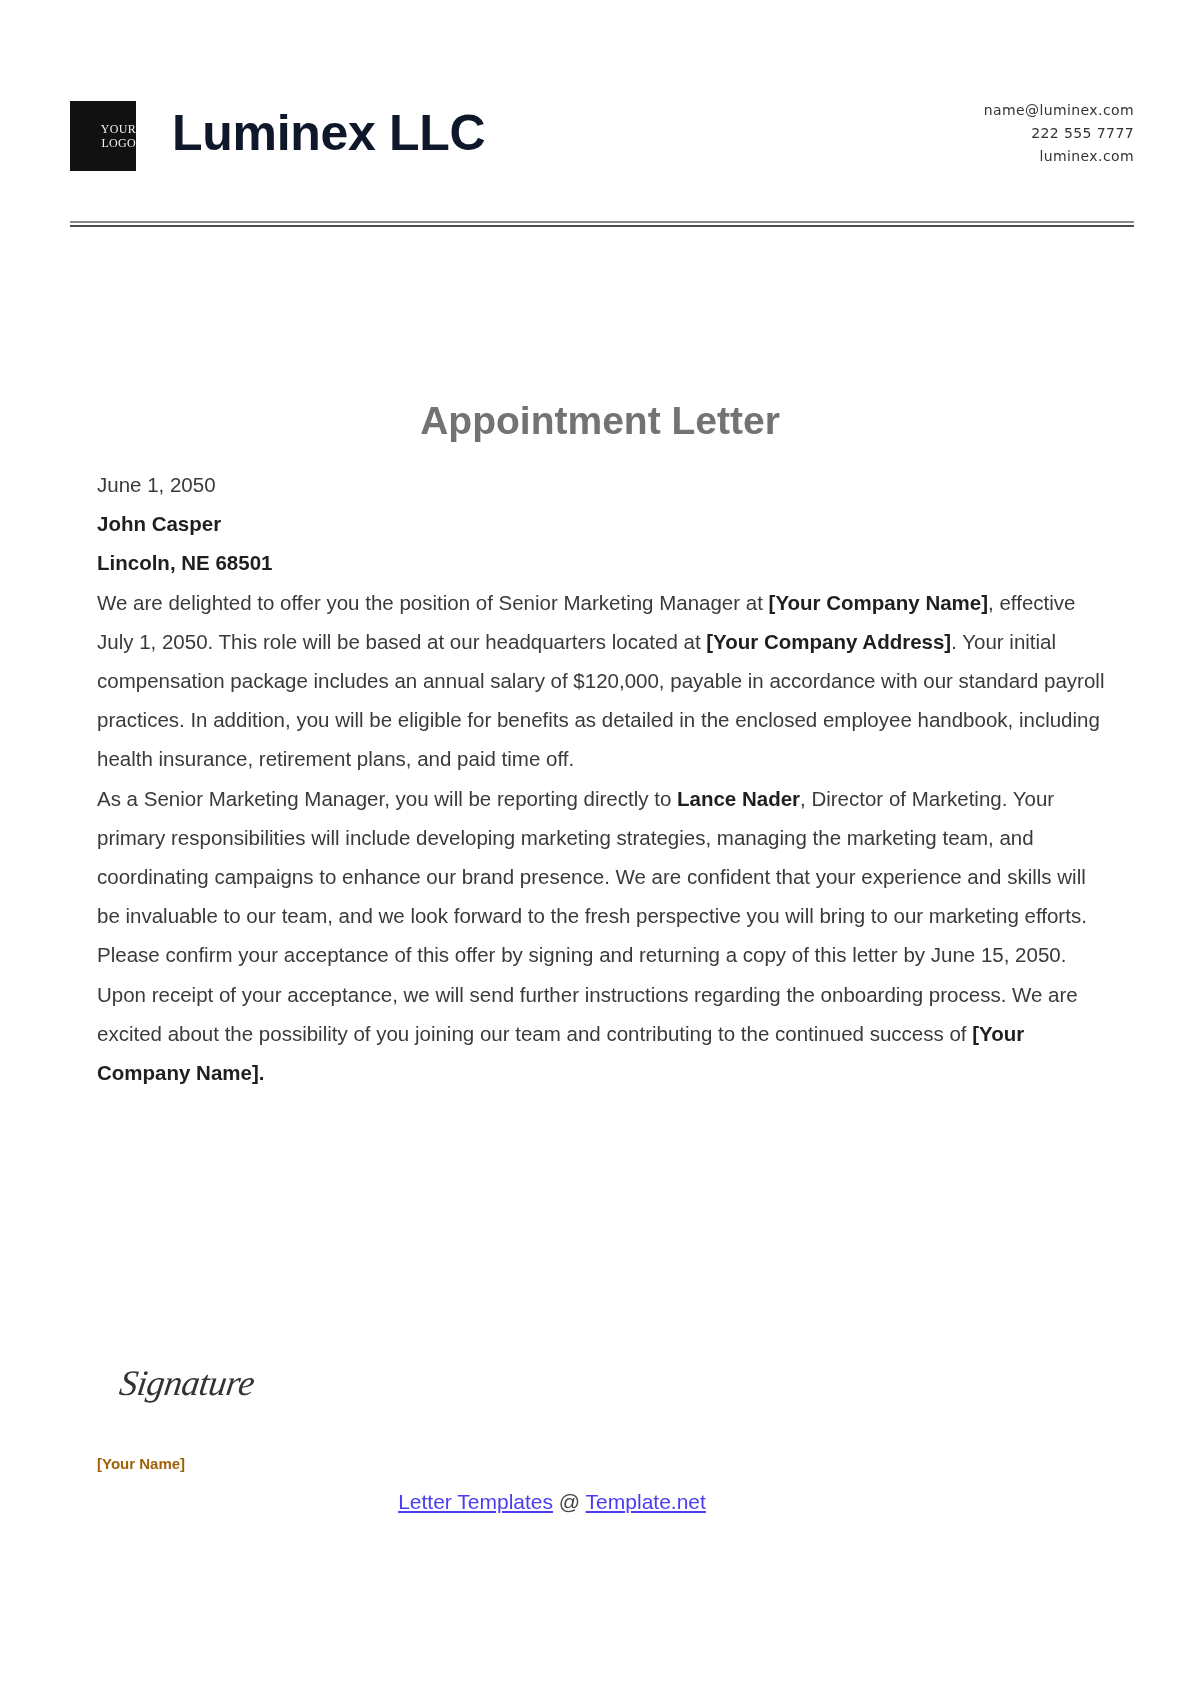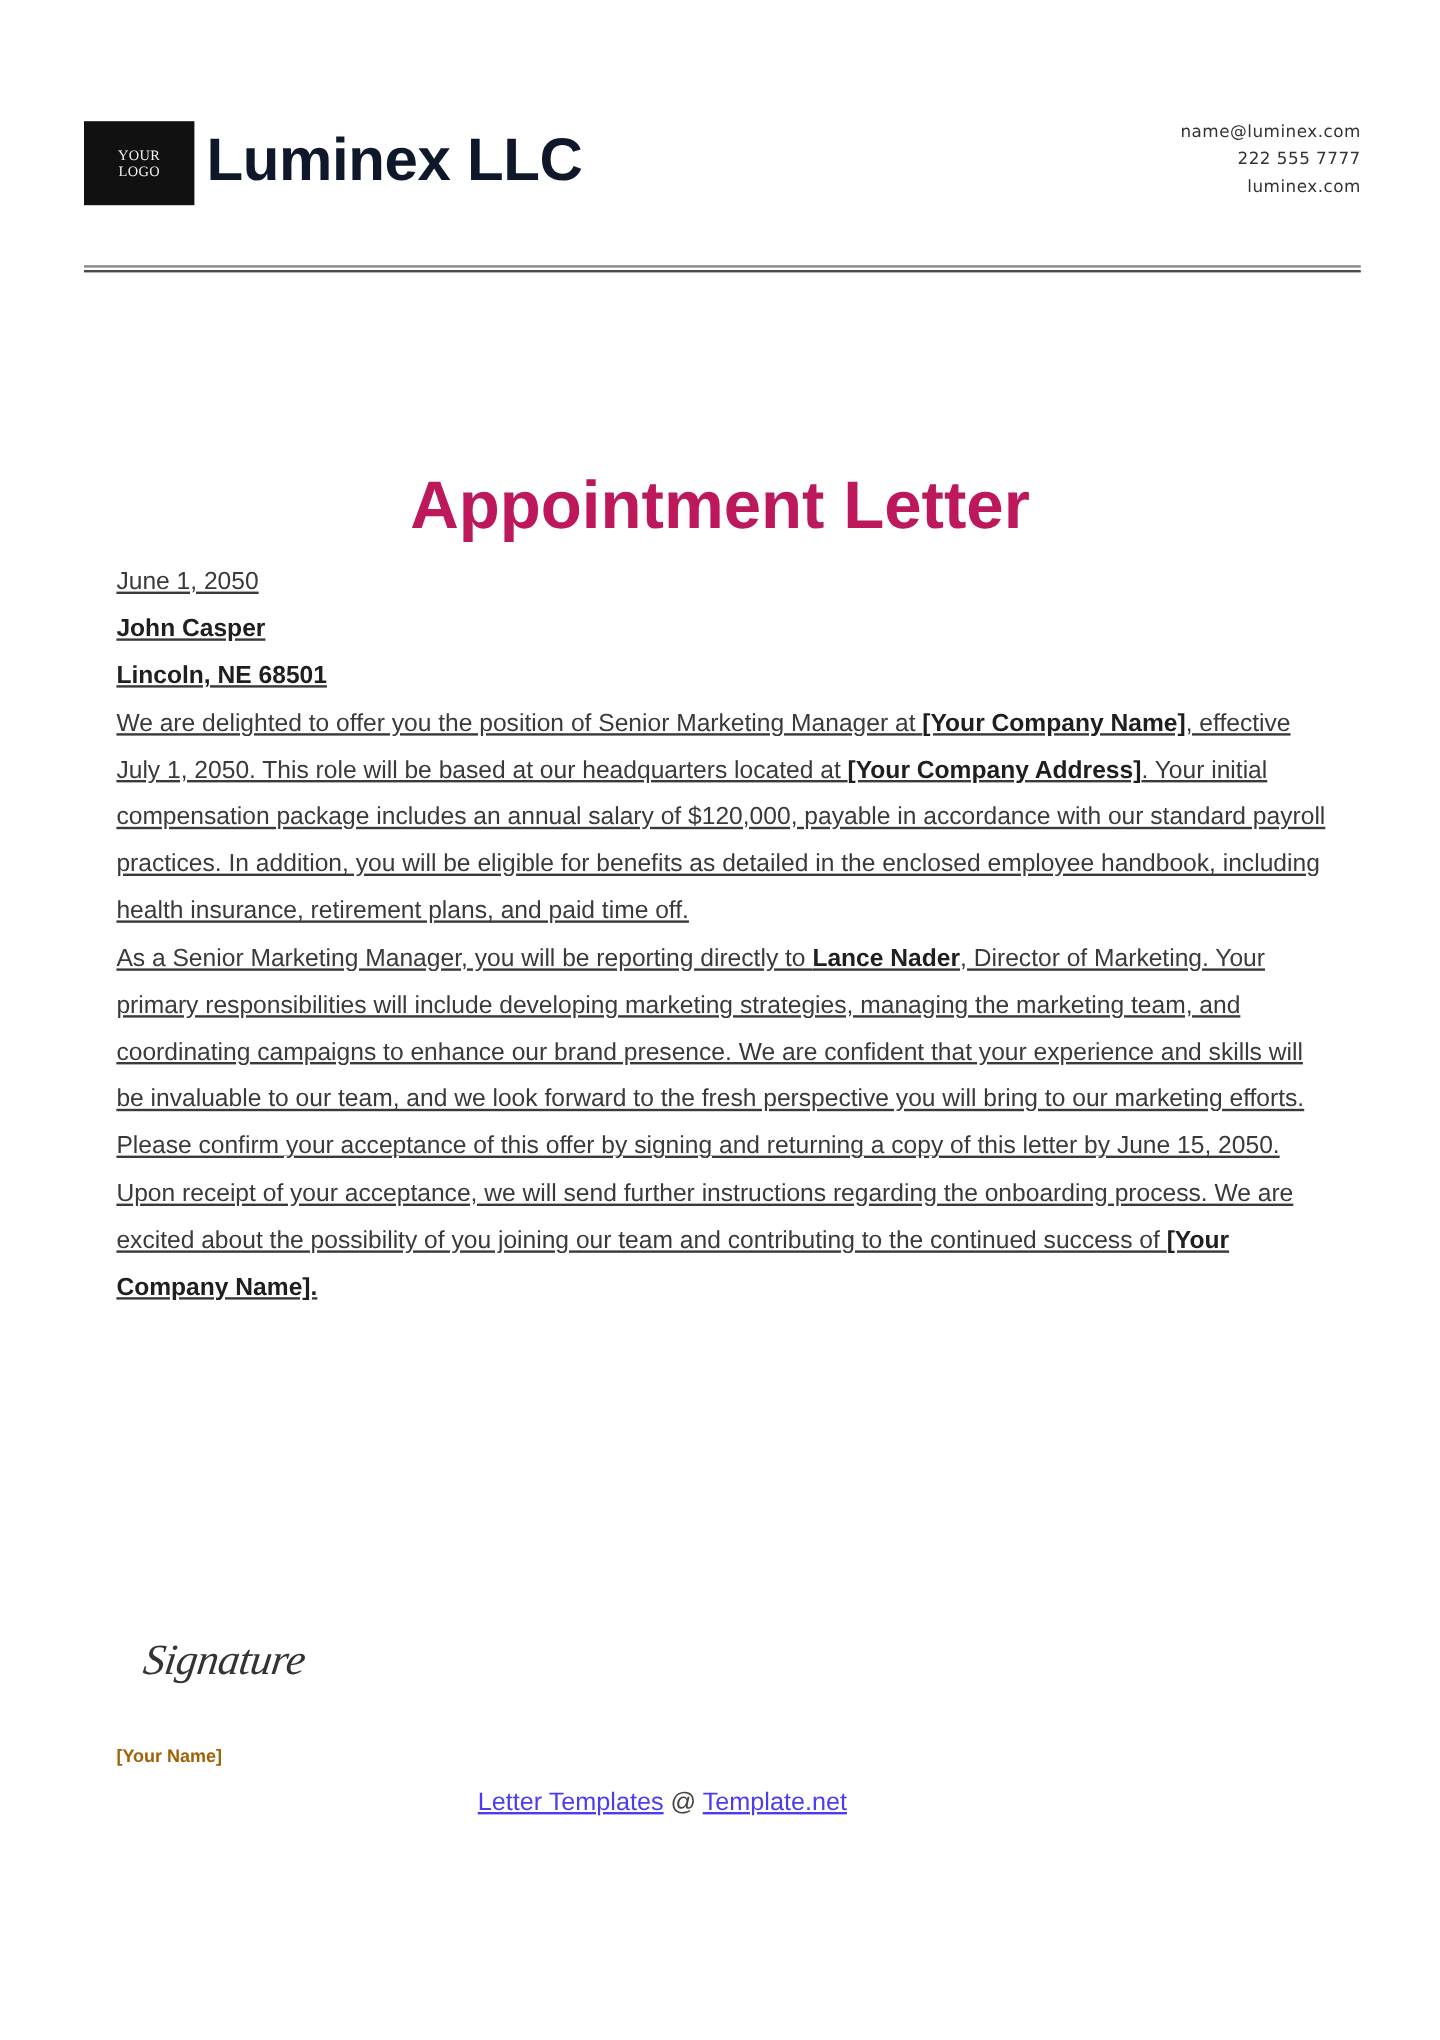--- a/index.html
+++ b/index.html
@@ -12,26 +12,26 @@
       height: 1700px;
       position: relative;
       overflow: hidden;
       font-family: "Liberation Sans", "DejaVu Sans", sans-serif;
       color: #2b2b2b;
     }
     .logo-box {
       position: absolute;
       left: 70px;
       top: 101px;
-      width: 92px;
+      width: 66px;
       height: 70px;
       background: #111111;
       display: flex;
       flex-direction: column;
-      align-items: center;
+      align-items: flex-end;
       justify-content: center;
     }
     .logo-box span {
       font-family: "Liberation Serif", "DejaVu Serif", serif;
       color: #f2f2f2;
       font-size: 12px;
       line-height: 14px;
       letter-spacing: 0.3px;
     }
     .company-name {
@@ -71,37 +71,36 @@
       top: 225px;
       height: 2px;
       background: #4a4a4a;
     }
     .title {
       position: absolute;
       left: 0;
       width: 1200px;
       top: 393px;
       text-align: center;
-      font-size: 56px;
+      font-size: 39px;
       font-weight: bold;
-      color: #be185d;
+      color: #737373;
       line-height: 56px;
     }
     .letter {
       position: absolute;
       left: 97px;
       top: 465px;
       width: 1010px;
       font-size: 20.5px;
       line-height: 39.2px;
       color: #3a3a3a;
     }
     .letter p {
       margin: 0;
-      text-decoration: underline;
     }
     .letter b {
       color: #1f1f1f;
     }
     .signature {
       position: absolute;
       left: 120px;
       top: 1362px;
       font-family: "Liberation Serif", "DejaVu Serif", serif;
       font-style: italic;

